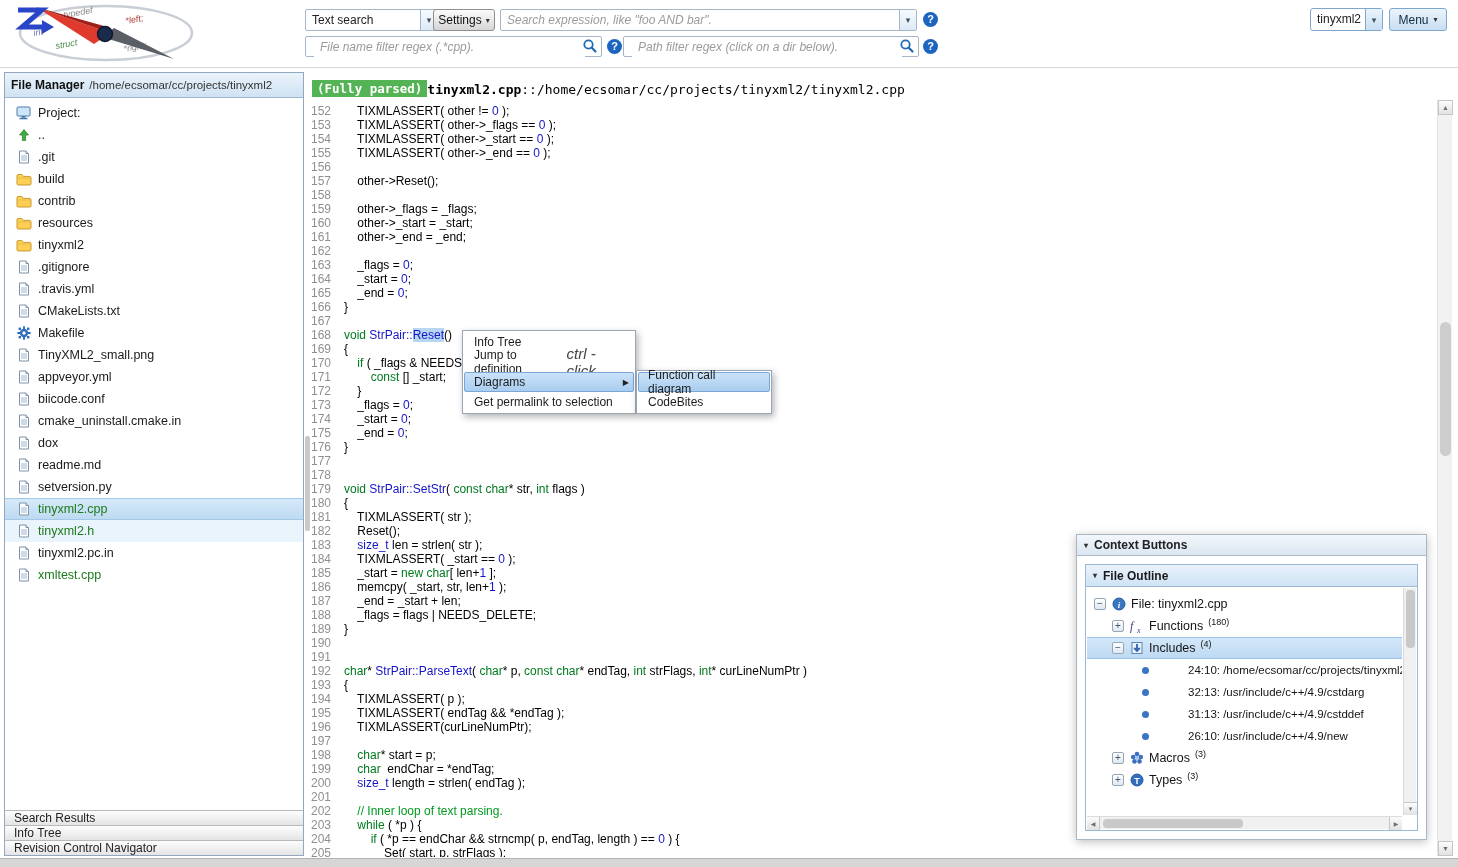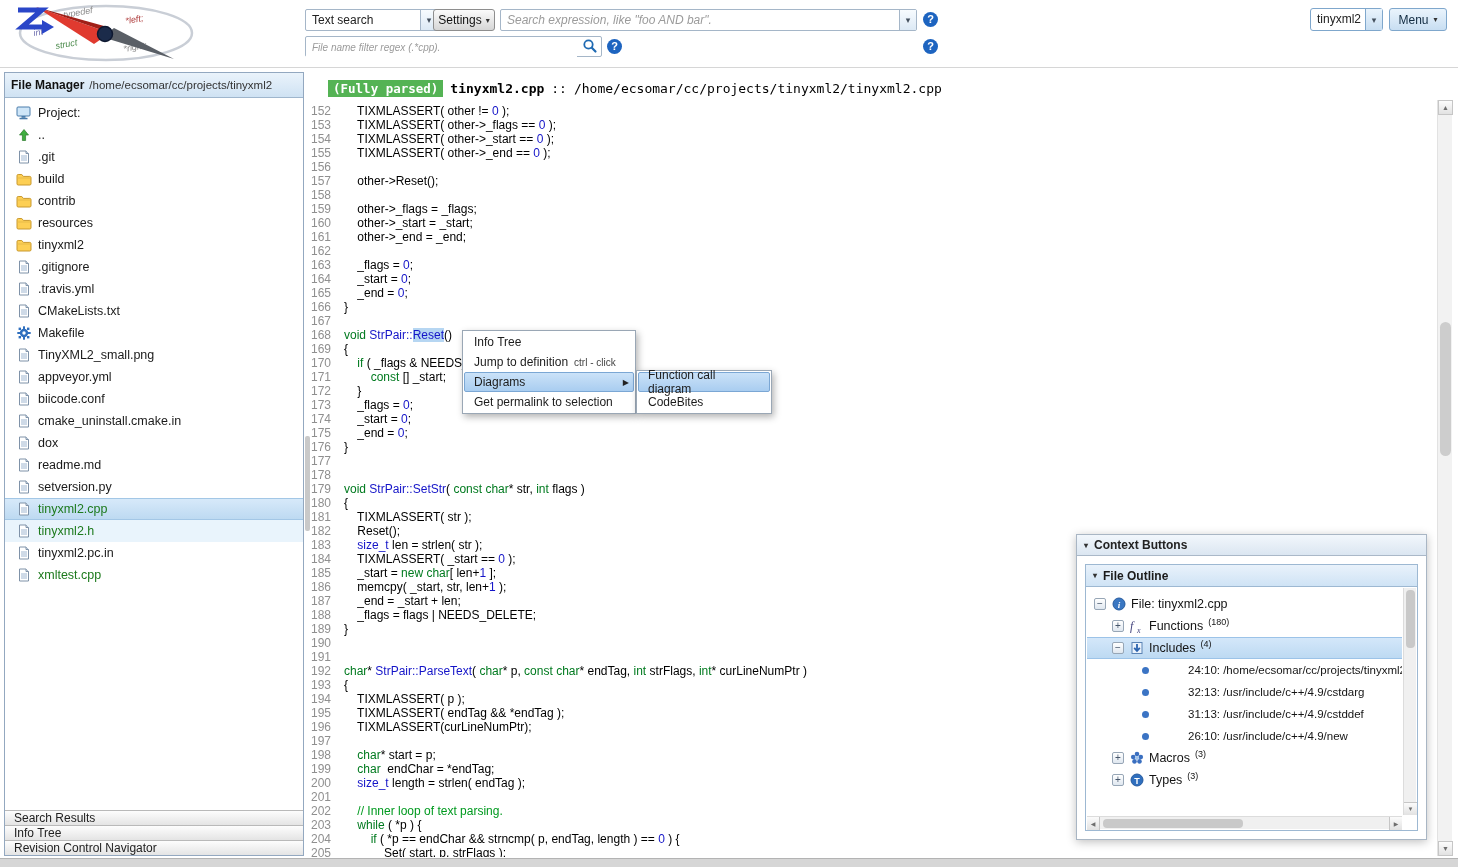--- a/index.html
+++ b/index.html
@@ -14,21 +14,21 @@
   .combo-arrow{width:17px;display:flex;align-items:center;justify-content:center;border-left:1px solid #a5b6c8;background:linear-gradient(#f7fbfe,#dcE9f5);color:#44505e;font-size:9px;cursor:pointer;}
   .search-type{left:305px;top:9px;width:133px;height:22px;}
   .btn-settings{position:absolute;left:433px;top:9px;width:62px;height:22px;font-size:12px;color:#111;background:linear-gradient(#fbfbfb,#d6d6d6);border:1px solid #8e8e8e;border-radius:3px;display:flex;align-items:center;justify-content:center;gap:4px;cursor:pointer;font-family:Liberation Sans, sans-serif;}
   .caret{font-size:8px;color:#333;}
   .search-expr{left:500px;top:9px;width:417px;height:22px;}
   .search-expr input{flex:1;border:none;outline:none;padding:0 6px;font-size:12px;font-family:inherit;background:transparent;min-width:0;}
   input::placeholder{color:#9b9b9b;font-style:italic;}
   .help-badge{position:absolute;width:15px;height:15px;border-radius:50%;background:#1d64c0;color:#fff;font-size:11px;font-weight:bold;text-align:center;line-height:15px;cursor:pointer;}
   .hb1{left:923px;top:12px;} .hb2{left:607px;top:39px;} .hb3{left:923px;top:39px;}
   .filter-wrap{position:absolute;height:21px;border:1px solid #a5b6c8;border-radius:2px;background:#fff;}
-  .filter-wrap input{width:calc(100% - 24px);height:100%;border:none;outline:none;padding:0 0 0 6px;font-size:10px;font-family:inherit;}
+  .filter-wrap input{width:calc(100% - 24px);height:100%;border:none;outline:none;padding:0 0 0 6px;font-size:12px;font-family:inherit;margin-left:8px;}
   .mag{position:absolute;right:3px;top:1px;width:16px;height:16px;cursor:pointer;}
   .fw1{left:305px;top:36px;width:297px;}
   .fw2{left:623px;top:36px;width:296px;}
   .workspace{left:1310px;top:8px;width:73px;height:23px;border-color:#7fa7cc;border-radius:3px;}
   .workspace .combo-arrow{border-left-color:#7fa7cc;background:linear-gradient(#eaf4fc,#c8def2);}
   .btn-menu{position:absolute;left:1389px;top:8px;width:58px;height:23px;font-size:12px;color:#102a40;background:linear-gradient(#eaf4fc,#c8def2);border:1px solid #7fa7cc;border-radius:3px;display:flex;align-items:center;justify-content:center;gap:5px;cursor:pointer;font-family:inherit;}
 
   
   .left-panel{position:absolute;left:4px;top:72px;width:300px;height:784px;border:1px solid #93a8c0;display:flex;flex-direction:column;background:#fff;}
   .fm-header{height:25px;flex:none;background:linear-gradient(#eaf3fb,#cfe2f3);border-bottom:1px solid #9fb6cd;display:flex;align-items:center;padding:0 6px;font-size:12px;gap:5px;cursor:pointer;white-space:nowrap;overflow:hidden;}
@@ -37,21 +37,21 @@
   .file-tree{flex:1;overflow:hidden;padding-top:4px;}
   .ft-row{height:22px;display:flex;align-items:center;gap:6px;padding-left:10px;font-size:12.5px;color:#1a1a1a;cursor:pointer;white-space:nowrap;}
   .ft-row.sel{background:linear-gradient(#d8eafa,#bcd9f1);box-shadow:inset 0 1px 0 #a3c7e6, inset 0 -1px 0 #a3c7e6;}
   .ft-row.hov{background:#e9f4fc;}
   .ft-label.parsed{color:#1d7a1d;}
   .ft-icon{width:17px;height:16px;flex:none;display:flex;align-items:center;justify-content:center;}
   .acc-header{height:15px;flex:none;background:linear-gradient(#fdfdfd,#e4e4e4);border-top:1px solid #b9b9b9;display:flex;align-items:center;padding:0 9px;font-size:12px;color:#222;cursor:pointer;}
   .splitter-thumb{position:absolute;left:305px;top:436px;width:5px;height:95px;background:#c9c9c9;border-radius:2px;cursor:col-resize;}
 
   
-  .editor-header{position:absolute;left:328px;top:79px;height:18px;display:flex;align-items:center;gap:7px;font-family:"DejaVu Sans Mono",monospace;font-size:13px;white-space:nowrap;}
+  .editor-header{position:absolute;left:312px;top:79px;height:18px;display:flex;align-items:flex-end;font-family:"DejaVu Sans Mono",monospace;font-size:13px;white-space:nowrap;}
   .parse-badge{background:#54b354;color:#fff;font-weight:bold;padding:1px 5px;font-size:12.5px;}
   .ed-filename{font-weight:bold;color:#000;}
   .ed-sep{color:#000;}
   .ed-path{color:#000;}
   .code{position:absolute;left:308px;top:100px;width:1128px;height:757px;overflow:hidden;font-family:Liberation Sans, sans-serif;font-size:12px;padding-top:4px;}
   .code-line{height:14px;line-height:14px;white-space:pre;}
   .ln{display:inline-block;width:36px;text-align:right;padding-right:13px;color:#8f8f8f;}
   .tok-kw{color:#007a1f;}
   .tok-num{color:#1414c8;}
   .tok-fn{color:#1414c8;}
@@ -63,21 +63,21 @@
   .vscroll{position:absolute;left:1437px;top:100px;width:15px;height:756px;background:#f2f2f2;border-left:1px solid #e2e2e2;}
   .vs-btn{position:absolute;left:0;width:15px;height:15px;background:linear-gradient(#fcfcfc,#e2e2e2);border:1px solid #c6c6c6;color:#6e6e6e;font-size:7px;display:flex;align-items:center;justify-content:center;cursor:pointer;}
   .vs-up{top:0;} .vs-down{bottom:0;}
   .vs-thumb{position:absolute;left:2px;top:222px;width:11px;height:134px;background:#cdcdcd;border-radius:6px;cursor:pointer;}
 
   
   .context-menu,.context-submenu{position:absolute;background:#fff;border:1px solid #9aa7b5;box-shadow:2px 3px 7px rgba(0,0,0,.3);z-index:60;padding:1px;}
   .context-menu{left:462px;top:330px;width:174px;}
   .context-submenu{left:636px;top:370px;width:136px;}
   .menu-item{height:20px;display:flex;align-items:center;padding:0 9px;font-size:12px;color:#1c1c1c;cursor:pointer;position:relative;border:1px solid transparent;border-radius:2px;}
-  .menu-item .mi-hint{margin-left:6px;color:#454545;font-size:10px;}
+  .menu-item .mi-hint{margin-left:6px;color:#454545;font-size:15px;font-style:italic;}
   .menu-item .mi-arrow{position:absolute;right:4px;font-size:8px;color:#222;}
   .menu-item.hl{background:linear-gradient(#cbe2f8,#a9cdf0);border-color:#7ba7d4;}
 
   
   .context-buttons{position:absolute;left:1076px;top:534px;width:351px;height:306px;z-index:40;box-shadow:0 2px 9px rgba(0,0,0,.25);background:#fff;border:1px solid #a9b6c4;}
   .cb-header{height:21px;background:linear-gradient(#f2f7fc,#dbe6f1);border-bottom:1px solid #aab8c8;display:flex;align-items:center;gap:6px;padding:0 7px;font-size:12px;font-weight:bold;color:#222;cursor:pointer;}
   .tri{font-size:8px;color:#333;}
   .cb-body{position:absolute;left:0;top:21px;right:0;bottom:0;background:#fff;padding:8px;}
   .fo-panel{position:relative;width:100%;height:100%;border:1px solid #9db8d2;}
   .fo-header{height:22px;background:linear-gradient(#e9f2fb,#cfe3f5);border-bottom:1px solid #9db8d2;display:flex;align-items:center;gap:6px;padding:0 7px;font-size:12px;font-weight:bold;color:#1a1a1a;cursor:pointer;}
@@ -143,20 +143,29 @@
       <input placeholder="File name filter regex (.*cpp)." style="">
       <span class="mag">
         <svg width="16" height="16" viewBox="0 0 16 16">
             <circle cx="6.5" cy="6.5" r="4.2" fill="none" stroke="#1f6ab3" stroke-width="1.8"></circle>
             <line x1="9.8" y1="9.8" x2="13.5" y2="13.5" stroke="#1f6ab3" stroke-width="2.2" stroke-linecap="round"></line>
           </svg>
       </span>
     </div>
     <span class="help-badge hb2">?</span>
 
+    <div class="filter-wrap fw2">
+      <input placeholder="Path filter regex (click on a dir below)." style="">
+      <span class="mag">
+        <svg width="16" height="16" viewBox="0 0 16 16">
+            <circle cx="6.5" cy="6.5" r="4.2" fill="none" stroke="#1f6ab3" stroke-width="1.8"></circle>
+            <line x1="9.8" y1="9.8" x2="13.5" y2="13.5" stroke="#1f6ab3" stroke-width="2.2" stroke-linecap="round"></line>
+          </svg>
+      </span>
+    </div>
     <span class="help-badge hb3">?</span>
 
     <div class="combo workspace">
       <span class="combo-value">tinyxml2</span>
       <span class="combo-arrow">▾</span>
     </div>
     <button class="btn-menu">
       <span>Menu</span>
       <span class="caret">▾</span>
     </button>

